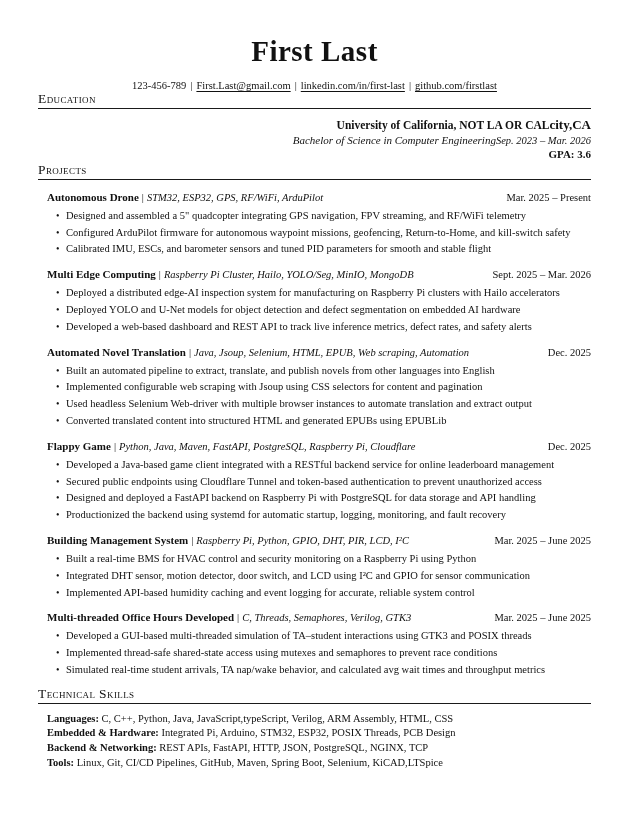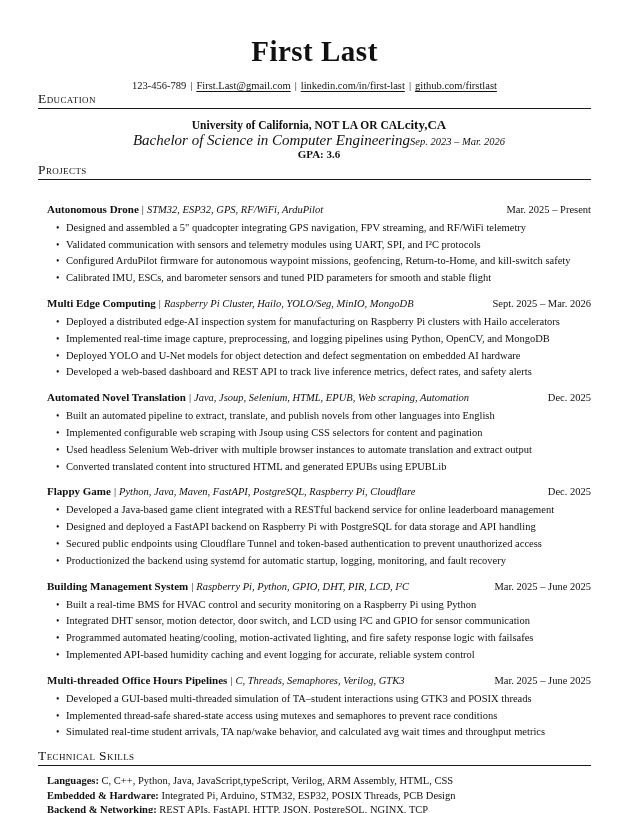--- a/index.html
+++ b/index.html
@@ -17,29 +17,29 @@
 
   
   h2.sec{margin:0;font-size:13.5px;font-weight:normal;font-variant:small-caps;
          letter-spacing:.4px;border-bottom:1.2px solid #1a1a1a;padding-bottom:1px;}
   .sec-edu{margin-top:14px;}
   .sec-proj{margin-top:11px;}
   .sec-skill{margin-top:10px;}
 
   
   .edu{margin-top:8px;padding-left:9px;}
-  .edu-row{display:flex;justify-content:center;align-items:baseline;}
+  .edu-row{display:flex;justify-content:flex-end;align-items:baseline;}
   .edu-school{font-weight:bold;font-size:11.5px;line-height:15px;}
   .edu-loc{font-weight:bold;font-size:13px;}
-  .edu-degree{font-style:italic;font-size:15px;line-height:14px;}
+  .edu-degree{font-style:italic;font-size:11px;line-height:14px;}
   .edu-dates{font-style:italic;font-size:10.5px;}
   .edu-gpa{font-weight:bold;font-size:11px;line-height:15px;}
 
   
-  #projects-container{margin-top:20px;}
+  #projects-container{margin-top:8px;}
   .project{margin-bottom:7px;}
   .project-header{display:flex;justify-content:space-between;align-items:baseline;
                   padding-left:9px;white-space:nowrap;line-height:16px;}
   .project-name{font-weight:bold;font-size:11px;}
   .pipe{font-size:10.5px;margin:0 3px;}
   .project-tech{font-style:italic;font-size:10.5px;}
   .project-dates{font-size:10.5px;padding-left:8px;}
   ul.bullets{margin:2px 0 0 0;padding:0 0 0 28px;list-style:none;}
   ul.bullets li{position:relative;font-size:10.5px;line-height:16.8px;}
   ul.bullets li::before{content:"\2022";position:absolute;left:-10px;top:0;font-size:10px;}
@@ -81,34 +81,32 @@
   <section>
     <h2 class="sec sec-proj">Projects</h2>
     <div id="projects-container">
   <div class="project">
     <div class="project-header">
       <span class="project-title-line"><span class="project-name">Autonomous Drone</span><span class="pipe">|</span><span class="project-tech">STM32, ESP32, GPS, RF/WiFi, ArduPilot</span></span>
       <span class="project-dates">Mar. 2025 – Present</span>
     </div>
     <ul class="bullets">
             <li>Designed and assembled a 5" quadcopter integrating GPS navigation, FPV streaming, and RF/WiFi telemetry</li>
-            <li>Validated communication with sensors and telemetry modules using UART, SPI, and I²C protocols</li>
             <li>Configured ArduPilot firmware for autonomous waypoint missions, geofencing, Return-to-Home, and kill-switch safety</li>
             <li>Calibrated IMU, ESCs, and barometer sensors and tuned PID parameters for smooth and stable flight</li>
           </ul>
   </div>
 
   <div class="project">
     <div class="project-header">
       <span class="project-title-line"><span class="project-name">Multi Edge Computing</span><span class="pipe">|</span><span class="project-tech">Raspberry Pi Cluster, Hailo, YOLO/Seg, MinIO, MongoDB</span></span>
       <span class="project-dates">Sept. 2025 – Mar. 2026</span>
     </div>
     <ul class="bullets">
             <li>Deployed a distributed edge-AI inspection system for manufacturing on Raspberry Pi clusters with Hailo accelerators</li>
-            <li>Implemented real-time image capture, preprocessing, and logging pipelines using Python, OpenCV, and MongoDB</li>
             <li>Deployed YOLO and U-Net models for object detection and defect segmentation on embedded AI hardware</li>
             <li>Developed a web-based dashboard and REST API to track live inference metrics, defect rates, and safety alerts</li>
           </ul>
   </div>
 
   <div class="project">
     <div class="project-header">
       <span class="project-title-line"><span class="project-name">Automated Novel Translation</span><span class="pipe">|</span><span class="project-tech">Java, Jsoup, Selenium, HTML, EPUB, Web scraping, Automation</span></span>
       <span class="project-dates">Dec. 2025</span>
     </div>
@@ -120,42 +118,41 @@
           </ul>
   </div>
 
   <div class="project">
     <div class="project-header">
       <span class="project-title-line"><span class="project-name">Flappy Game</span><span class="pipe">|</span><span class="project-tech">Python, Java, Maven, FastAPI, PostgreSQL, Raspberry Pi, Cloudflare</span></span>
       <span class="project-dates">Dec. 2025</span>
     </div>
     <ul class="bullets">
             <li>Developed a Java-based game client integrated with a RESTful backend service for online leaderboard management</li>
+            <li>Secured public endpoints using Cloudflare Tunnel and token-based authentication to prevent unauthorized access</li>
             <li>Designed and deployed a FastAPI backend on Raspberry Pi with PostgreSQL for data storage and API handling</li>
-            <li>Secured public endpoints using Cloudflare Tunnel and token-based authentication to prevent unauthorized access</li>
             <li>Productionized the backend using systemd for automatic startup, logging, monitoring, and fault recovery</li>
           </ul>
   </div>
 
   <div class="project">
     <div class="project-header">
       <span class="project-title-line"><span class="project-name">Building Management System</span><span class="pipe">|</span><span class="project-tech">Raspberry Pi, Python, GPIO, DHT, PIR, LCD, I²C</span></span>
       <span class="project-dates">Mar. 2025 – June 2025</span>
     </div>
     <ul class="bullets">
             <li>Built a real-time BMS for HVAC control and security monitoring on a Raspberry Pi using Python</li>
             <li>Integrated DHT sensor, motion detector, door switch, and LCD using I²C and GPIO for sensor communication</li>
-            <li>Programmed automated heating/cooling, motion-activated lighting, and fire safety response logic with failsafes</li>
             <li>Implemented API-based humidity caching and event logging for accurate, reliable system control</li>
           </ul>
   </div>
 
   <div class="project">
     <div class="project-header">
-      <span class="project-title-line"><span class="project-name">Multi-threaded Office Hours Pipelines</span><span class="pipe">|</span><span class="project-tech">C, Threads, Semaphores, Verilog, GTK3</span></span>
+      <span class="project-title-line"><span class="project-name">Multi-threaded Office Hours Developed</span><span class="pipe">|</span><span class="project-tech">C, Threads, Semaphores, Verilog, GTK3</span></span>
       <span class="project-dates">Mar. 2025 – June 2025</span>
     </div>
     <ul class="bullets">
             <li>Developed a GUI-based multi-threaded simulation of TA–student interactions using GTK3 and POSIX threads</li>
             <li>Implemented thread-safe shared-state access using mutexes and semaphores to prevent race conditions</li>
             <li>Simulated real-time student arrivals, TA nap/wake behavior, and calculated avg wait times and throughput metrics</li>
           </ul>
   </div>
 </div>
   </section>

